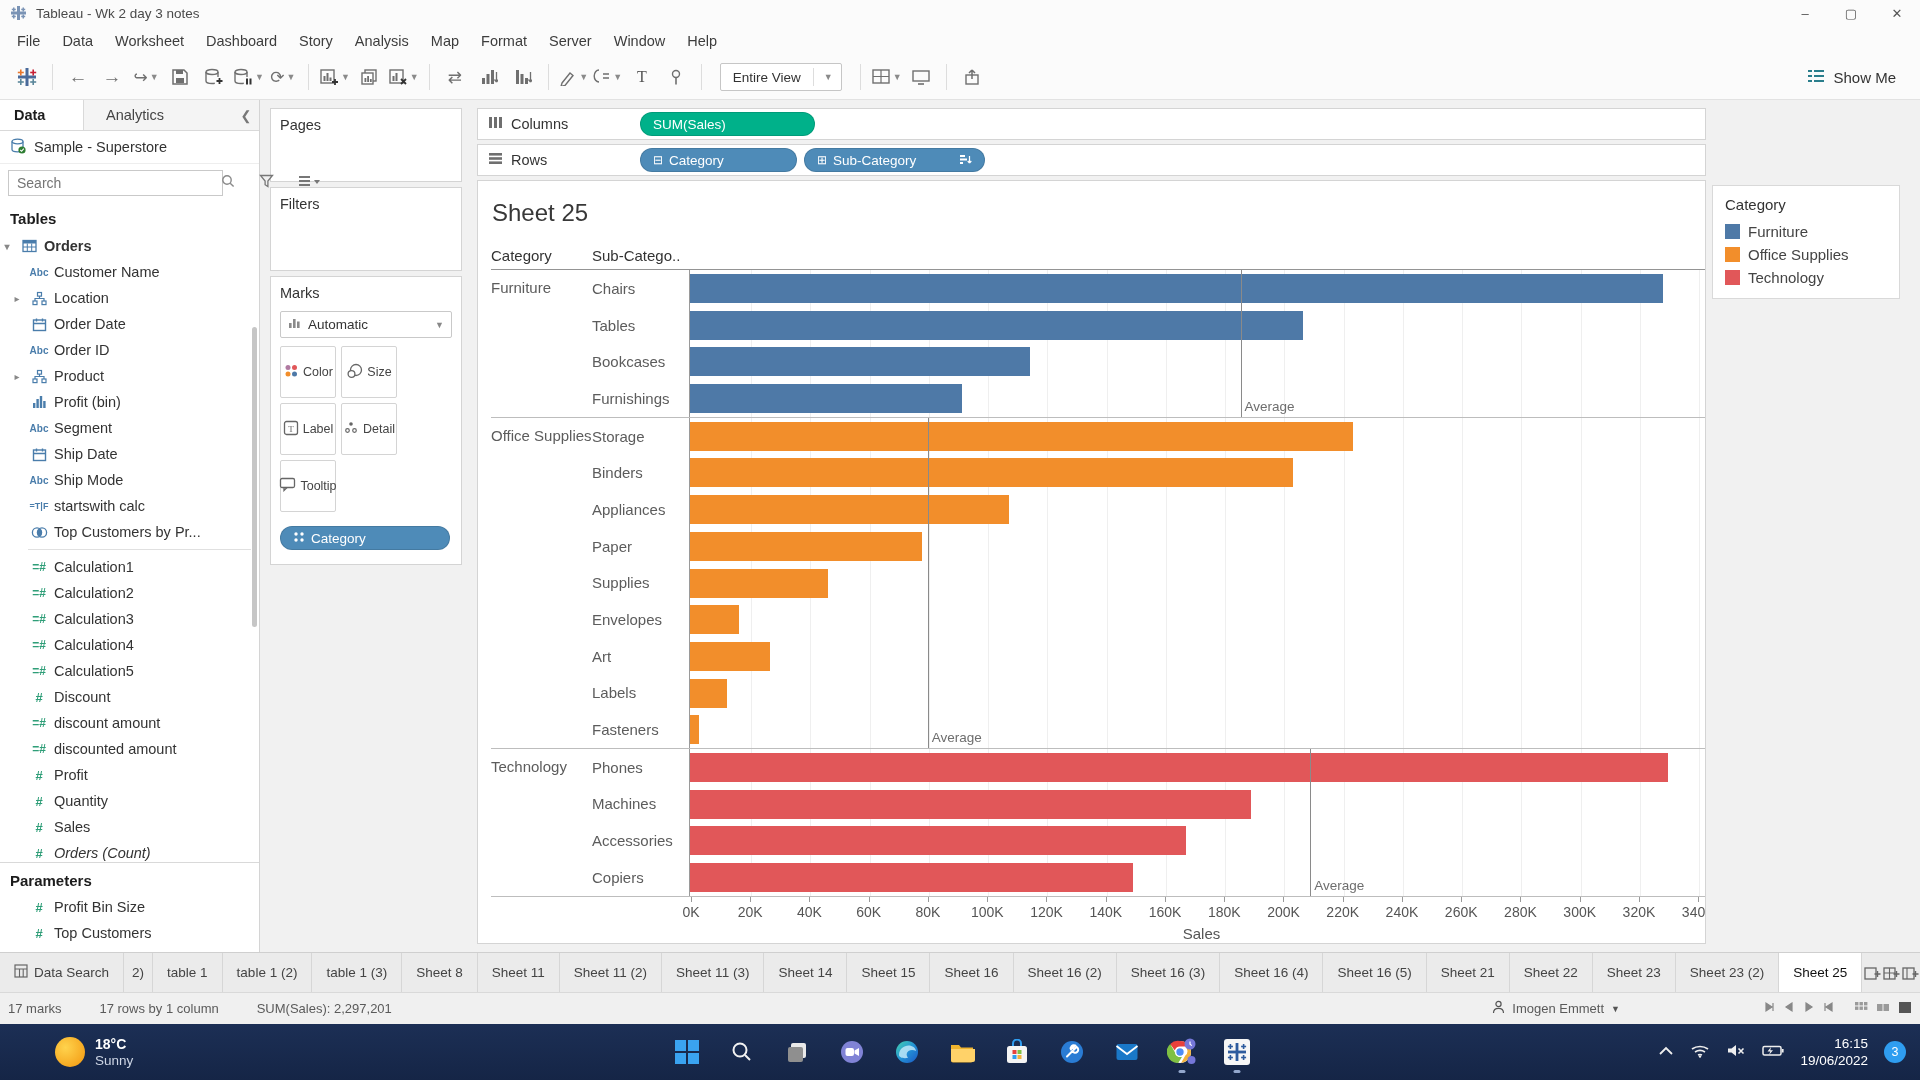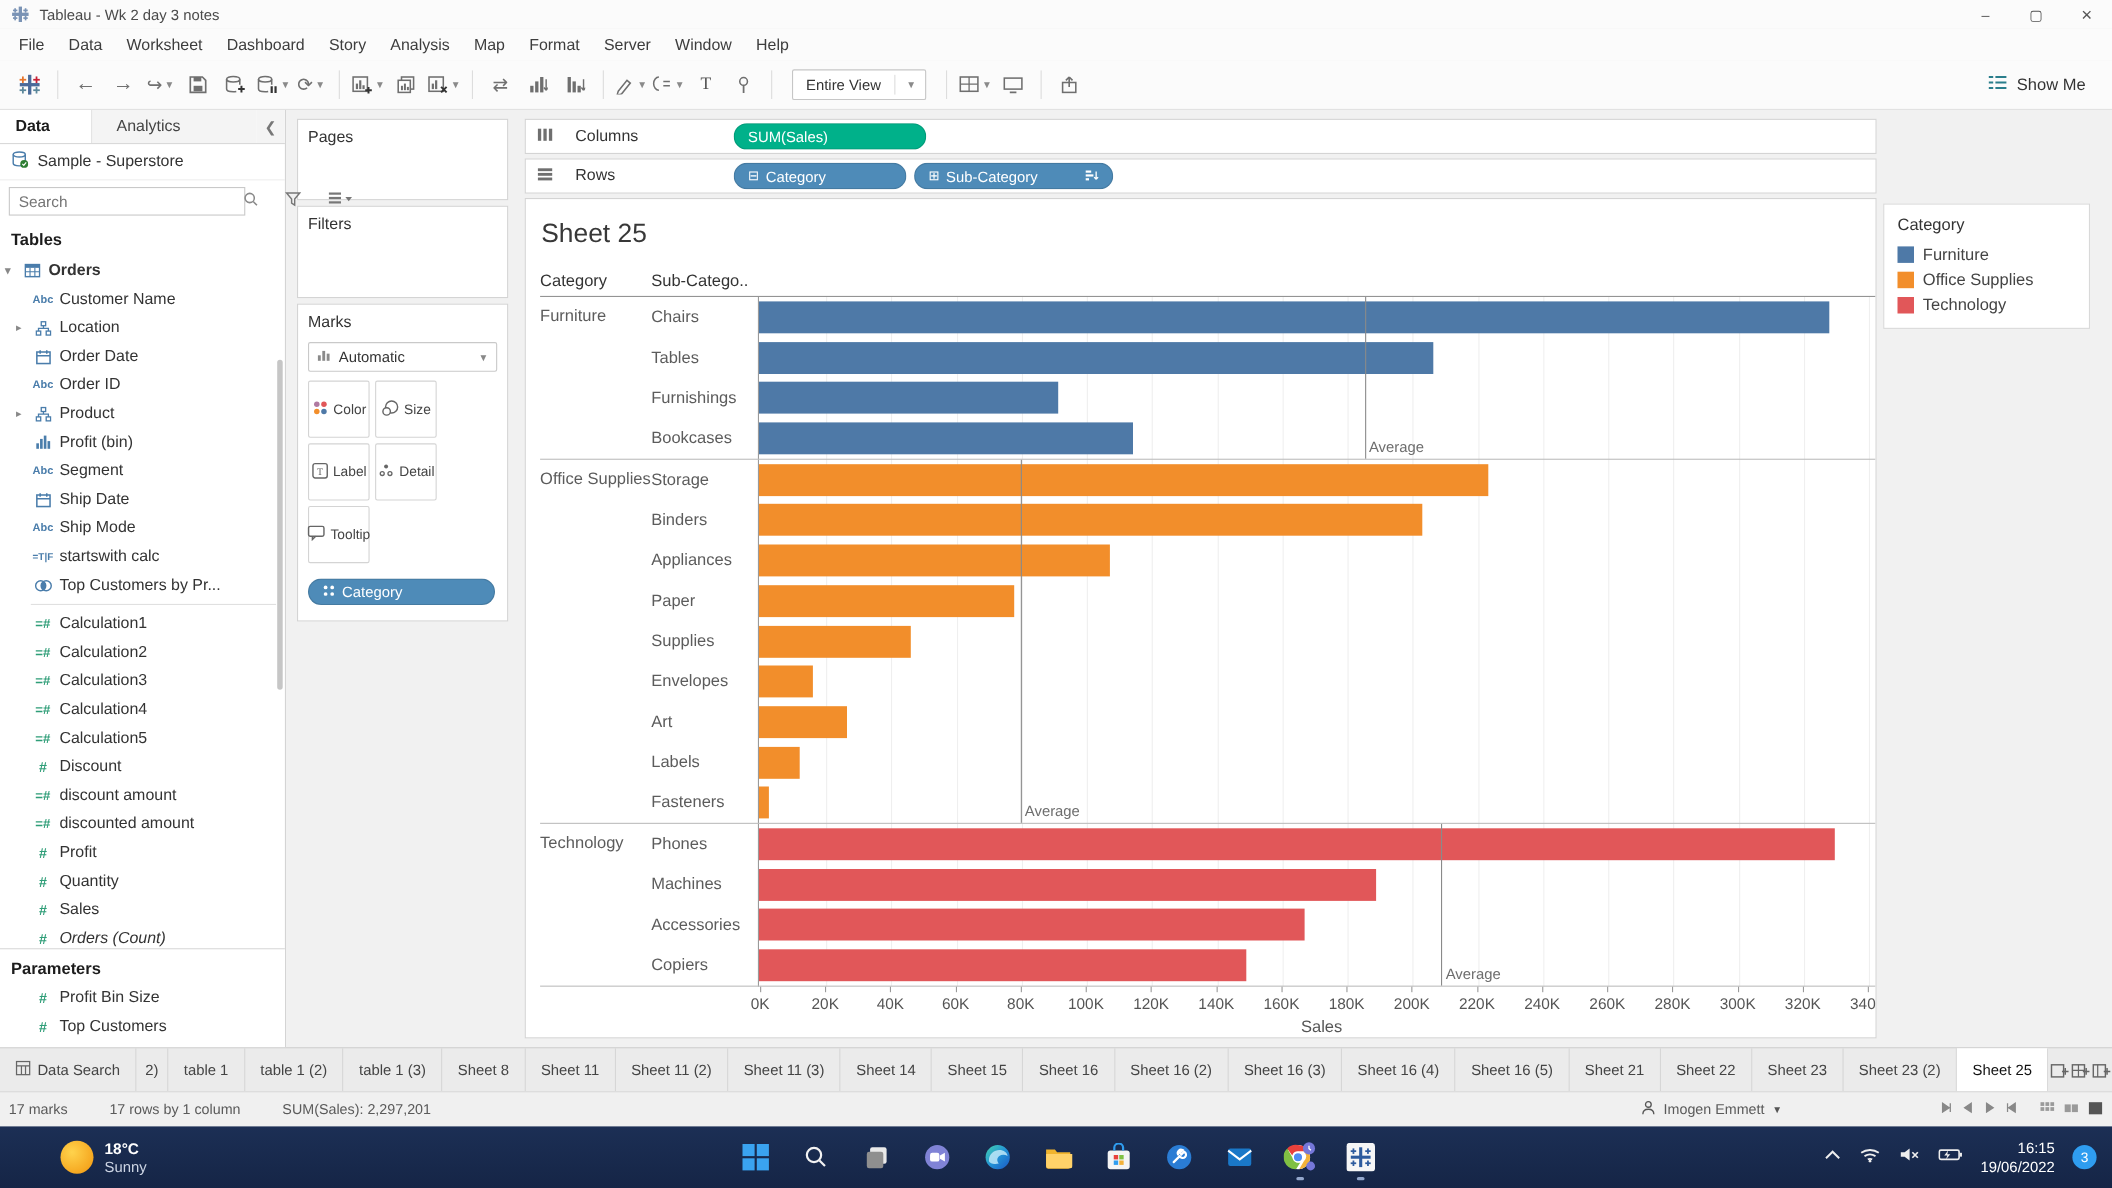--- a/index.html
+++ b/index.html
@@ -65,22 +65,22 @@
   .mbtn { width:56px; height:52px; border:1px solid #d4d4d4; border-radius:2px; display:flex; flex-direction:row; align-items:center; justify-content:center; gap:4px; font-size:12.5px; color:#444; background:#fff;}
   .mpill-row { margin-top:14px; }
 
   .pill { height:24px; border-radius:12px; display:inline-flex; align-items:center; color:#fff; font-size:13.5px; padding:0 12px; gap:6px; border:1px solid rgba(0,0,0,.12); }
   .pill-green { background:#00b18a; }
   .pill-blue  { background:#4e8bb8; }
 
   
   .sheetzone { flex:1; display:flex; flex-direction:column; padding:8px 6px 8px 7px; min-width:0;}
   .shelf { height:32px; background:#fff; border:1px solid #d4d4d4; display:flex; align-items:center; padding-left:10px; margin-bottom:4px; flex:none;}
-  .shelf-label { display:flex; align-items:center; gap:20px; width:152px; font-size:14.5px; color:#333; flex:none;}
-  .shelf-pills { display:flex; gap:7px;margin-left:27px; }
+  .shelf-label { display:flex; align-items:center; gap:8px; width:152px; font-size:14.5px; color:#333; flex:none;}
+  .shelf-pills { display:flex; gap:7px; }
   .sheetcard { flex:1; background:#fff; border:1px solid #d4d4d4; overflow:hidden; position:relative;}
   .sheet-title { font-size:24px; color:#383838; padding:18px 0 14px 14px; }
 
   
   .chart { position:relative; margin-left:13px; }
   .hdr-row { display:flex; height:29px; align-items:center; border-bottom:1px solid #949494; }
   .hdr-cell1 { width:101px; font-size:15px; color:#333; }
   .hdr-cell2 { width:97px; font-size:15px; color:#333; }
   .rows-wrap { position:relative; }
   .gridlayer { position:absolute; left:198px; top:0; bottom:0; width:1025px; border-left:1px solid #9a9a9a; }
@@ -766,30 +766,30 @@
                 </div>
                 <div class="crow">
                   <div class="cat-cell"></div>
                   <div class="sub-cell">Tables</div>
                   <div class="plot-cell">
                     <div class="bar" style="width: 613.122px; background: rgb(78, 121, 167);"></div>
                   </div>
                 </div>
                 <div class="crow">
                   <div class="cat-cell"></div>
+                  <div class="sub-cell">Bookcases</div>
+                  <div class="plot-cell">
+                    <div class="bar" style="width: 340.324px; background: rgb(78, 121, 167);"></div>
+                  </div>
+                </div>
+                <div class="crow">
+                  <div class="cat-cell"></div>
                   <div class="sub-cell">Furnishings</div>
                   <div class="plot-cell">
                     <div class="bar" style="width: 271.669px; background: rgb(78, 121, 167);"></div>
-                  </div>
-                </div>
-                <div class="crow">
-                  <div class="cat-cell"></div>
-                  <div class="sub-cell">Bookcases</div>
-                  <div class="plot-cell">
-                    <div class="bar" style="width: 340.324px; background: rgb(78, 121, 167);"></div>
                   </div>
                 </div>
                 <div class="avgline" style="left: 749.53px;"></div>
                 <div class="avglabel" style="left: 749.53px;">Average</div>
               </div>
               <div class="cgroup">
                 <div class="crow">
                   <div class="cat-cell">Office Supplies</div>
                   <div class="sub-cell">Storage</div>
                   <div class="plot-cell">

